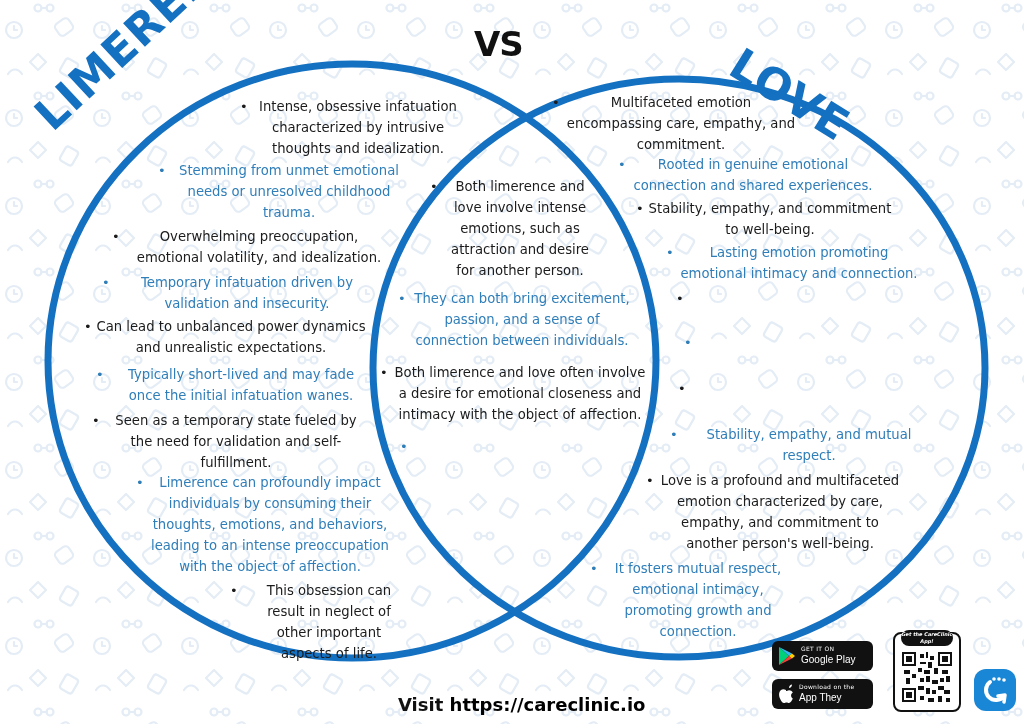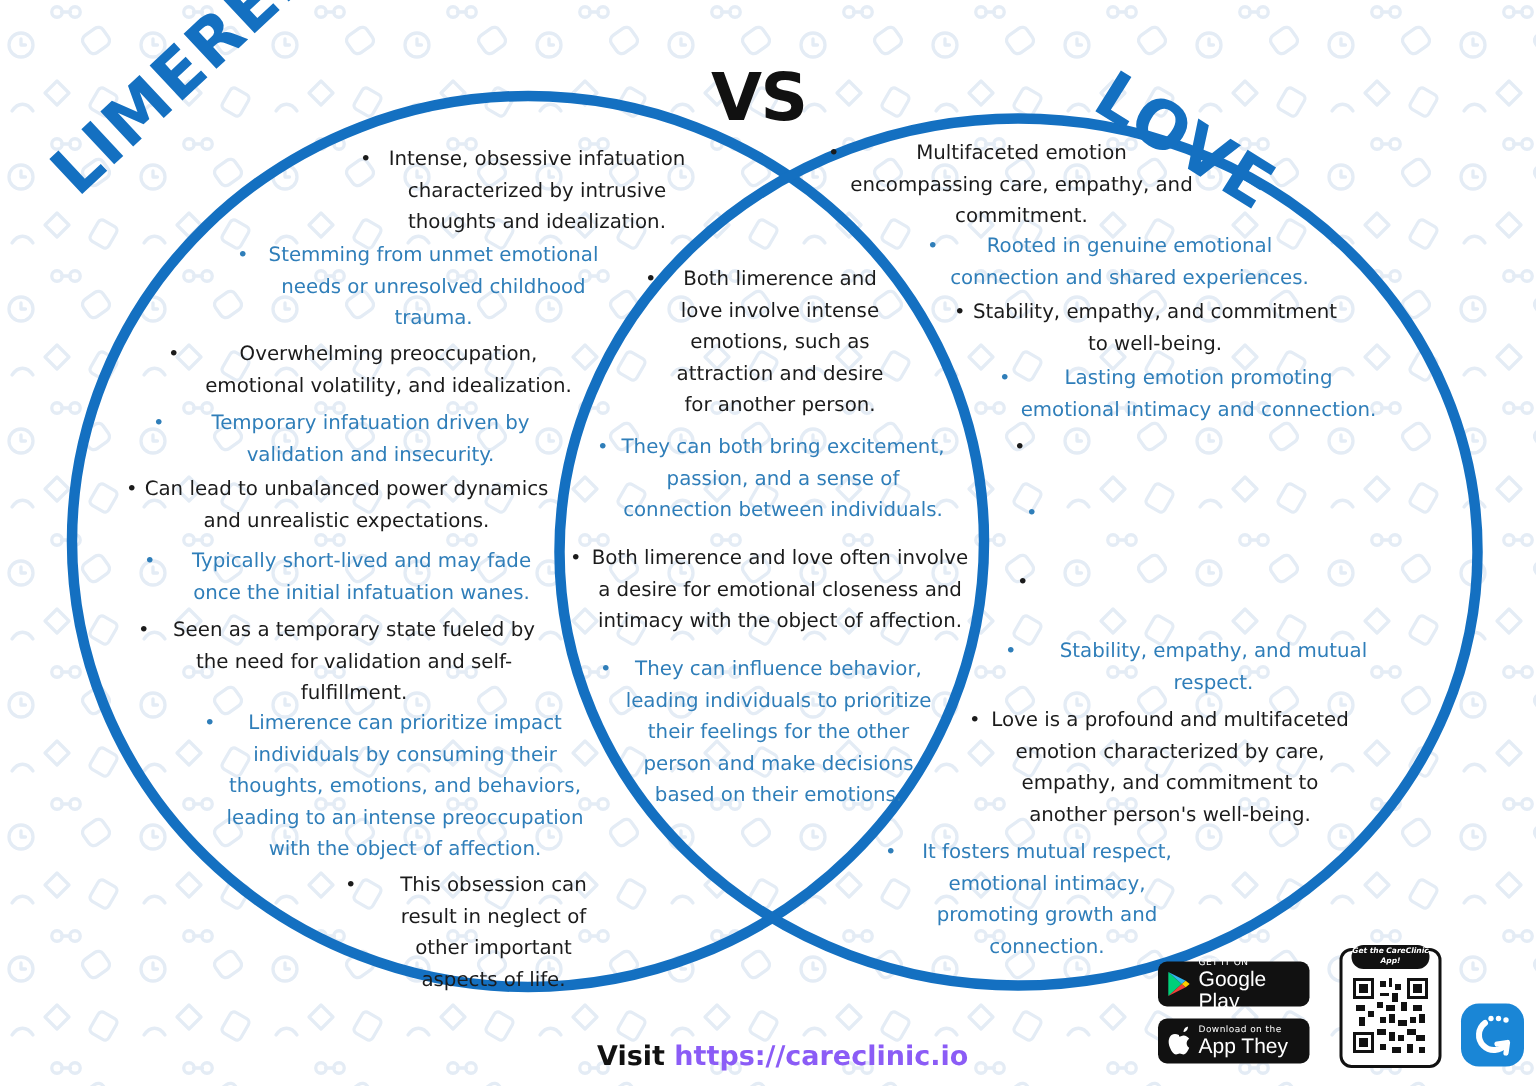--- a/index.html
+++ b/index.html
@@ -1,29 +1,29 @@
 <!DOCTYPE html>
 <html><head>
 <meta charset="utf-8">
 <style>
   html,body{margin:0;padding:0;}
   body{width:1024px;height:724px;overflow:hidden;background:#ffffff;position:relative;font-family:"DejaVu Sans","Liberation Sans",sans-serif;}
   .bg-pattern{position:absolute;inset:0;z-index:0;}
   .venn{position:absolute;left:0;top:0;z-index:1;}
   .title{position:absolute;z-index:2;font-family:"DejaVu Sans",sans-serif;font-weight:bold;color:#1470c1;letter-spacing:1px;}
-  .vs{position:absolute;left:474px;top:40px;font-size:44px;font-weight:bold;color:#111;z-index:2;font-family:"DejaVu Sans",sans-serif;letter-spacing:-1px;}
+  .vs{position:absolute;left:474px;top:24px;font-size:34px;font-weight:bold;color:#111;z-index:2;font-family:"DejaVu Sans",sans-serif;letter-spacing:-1px;}
   .bullet{position:absolute;z-index:3;text-align:center;font-size:13.2px;line-height:21px;font-family:"DejaVu Sans",sans-serif;}
   .bullet .dot{position:absolute;font-size:13px;}
   .dark{color:#1b1b1b;}
   .blue{color:#2f7eb9;}
   .footer{position:absolute;left:398px;top:694px;z-index:3;font-size:18px;font-weight:bold;font-family:"DejaVu Sans",sans-serif;color:#111;}
-  .footer .url{color:#8b5cf6;}
+  .footer .url{color:#000000;}
   .store{position:absolute;z-index:3;background:#111;border-radius:6px;color:#fff;display:flex;align-items:center;padding:0 6px;box-sizing:border-box;}
   .store .small{font-size:6px;line-height:7px;letter-spacing:.3px;}
-  .store .big{font-size:14px;line-height:15px;font-family:"Liberation Sans",sans-serif;}
+  .store .big{font-size:10px;line-height:15px;font-family:"Liberation Sans",sans-serif;}
   .qr{position:absolute;left:893px;top:632px;width:68px;height:80px;border:2px solid #111;border-radius:8px;background:#fff;z-index:3;box-sizing:border-box;}
   .qr .cap{position:absolute;left:6px;top:-4px;width:52px;height:16px;background:#111;border-radius:8px;color:#fff;font-size:5px;line-height:7px;text-align:center;font-style:italic;font-weight:bold;padding-top:1px;box-sizing:border-box;}
   .logo{position:absolute;left:974px;top:669px;width:42px;height:42px;border-radius:12px;background:#1a86d6;z-index:3;}
 </style>
 </head>
 <body>
 
 <svg class="bg-pattern" width="1024" height="724" viewBox="0 0 1024 724">
   <defs>
     <pattern id="pat" x="0" y="0" width="88" height="88" patternUnits="userSpaceOnUse">
@@ -75,42 +75,41 @@
 <div class="bullet blue" style="left:114px;top:364px;width:254px;">
   <span class="dot" style="left:-18px;top:0;">•</span>
   <span>Typically short-lived and may fade once the initial infatuation wanes.</span>
 </div>
 <div class="bullet dark" style="left:112px;top:410px;width:248px;">
   <span class="dot" style="left:-20px;top:0;">•</span>
   <span>Seen as a temporary state fueled by the need for validation and self-fulfillment.</span>
 </div>
 <div class="bullet blue" style="left:148px;top:472px;width:244px;">
   <span class="dot" style="left:-12px;top:0;">•</span>
-  <span>Limerence can prioritize impact individuals by consuming their thoughts, emotions, and behaviors, leading to an intense preoccupation with the object of affection.</span>
+  <span>Limerence can profoundly impact individuals by consuming their thoughts, emotions, and behaviors, leading to an intense preoccupation with the object of affection.</span>
 </div>
 <div class="bullet dark" style="left:254px;top:580px;width:150px;">
   <span class="dot" style="left:-24px;top:0;">•</span>
   <span>This obsession can result in neglect of other important aspects of life.</span>
 </div>
 
 <div class="bullet dark" style="left:446px;top:176px;width:148px;">
   <span class="dot" style="left:-16px;top:0;">•</span>
   <span>Both limerence and love involve intense emotions, such as attraction and desire for another person.</span>
 </div>
 <div class="bullet blue" style="left:410px;top:288px;width:224px;">
   <span class="dot" style="left:-12px;top:0;">•</span>
   <span>They can both bring excitement, passion, and a sense of connection between individuals.</span>
 </div>
 <div class="bullet dark" style="left:392px;top:362px;width:256px;">
   <span class="dot" style="left:-12px;top:0;">•</span>
   <span>Both limerence and love often involve a desire for emotional closeness and intimacy with the object of affection.</span>
 </div>
 <div class="bullet blue" style="left:412px;top:436px;width:214px;">
   <span class="dot" style="left:-12px;top:0;">•</span>
-  <span>They can influence behavior, leading individuals to prioritize their feelings for the other person and make decisions based on their emotions.</span>
 </div>
 
 <div class="bullet dark" style="left:566px;top:92px;width:230px;">
   <span class="dot" style="left:-14px;top:0;">•</span>
   <span>Multifaceted emotion encompassing care, empathy, and commitment.</span>
 </div>
 <div class="bullet blue" style="left:628px;top:154px;width:250px;">
   <span class="dot" style="left:-10px;top:0;">•</span>
   <span>Rooted in genuine emotional connection and shared experiences.</span>
 </div>

